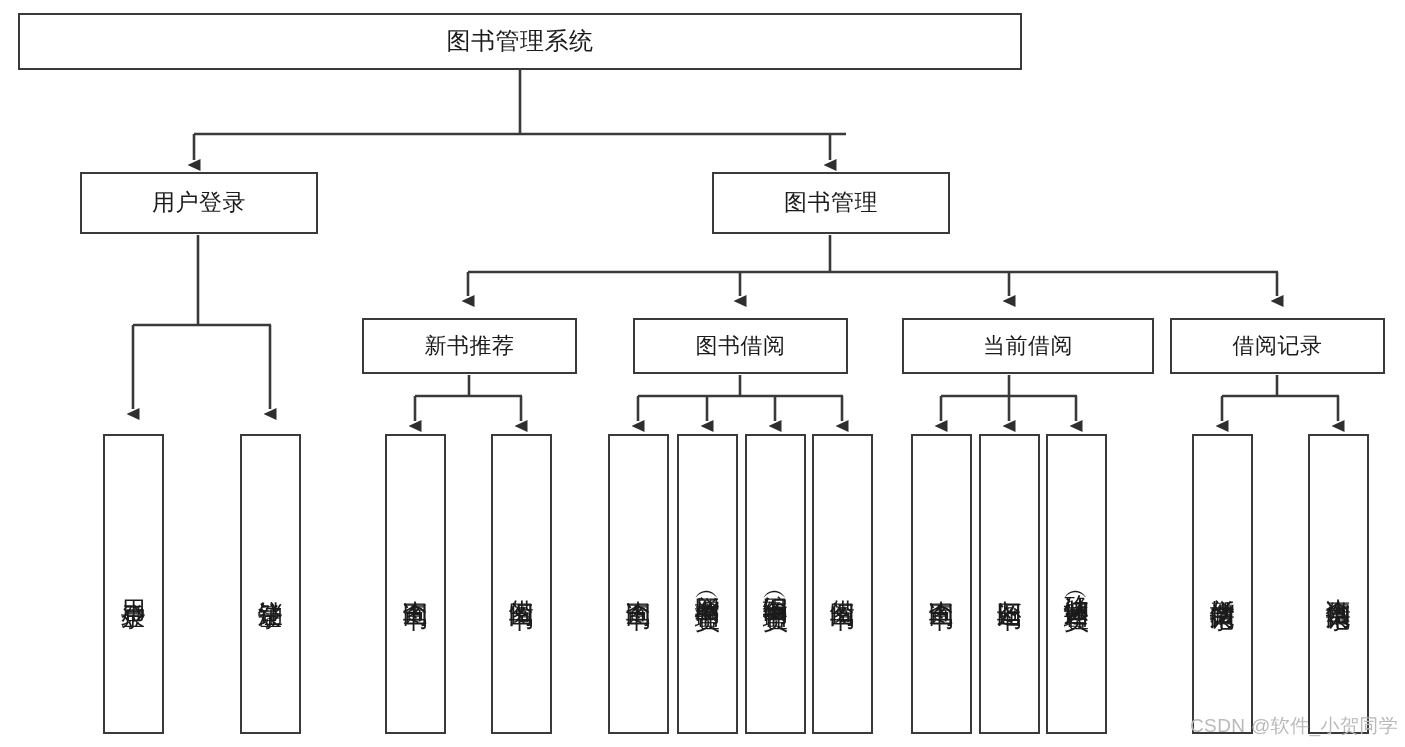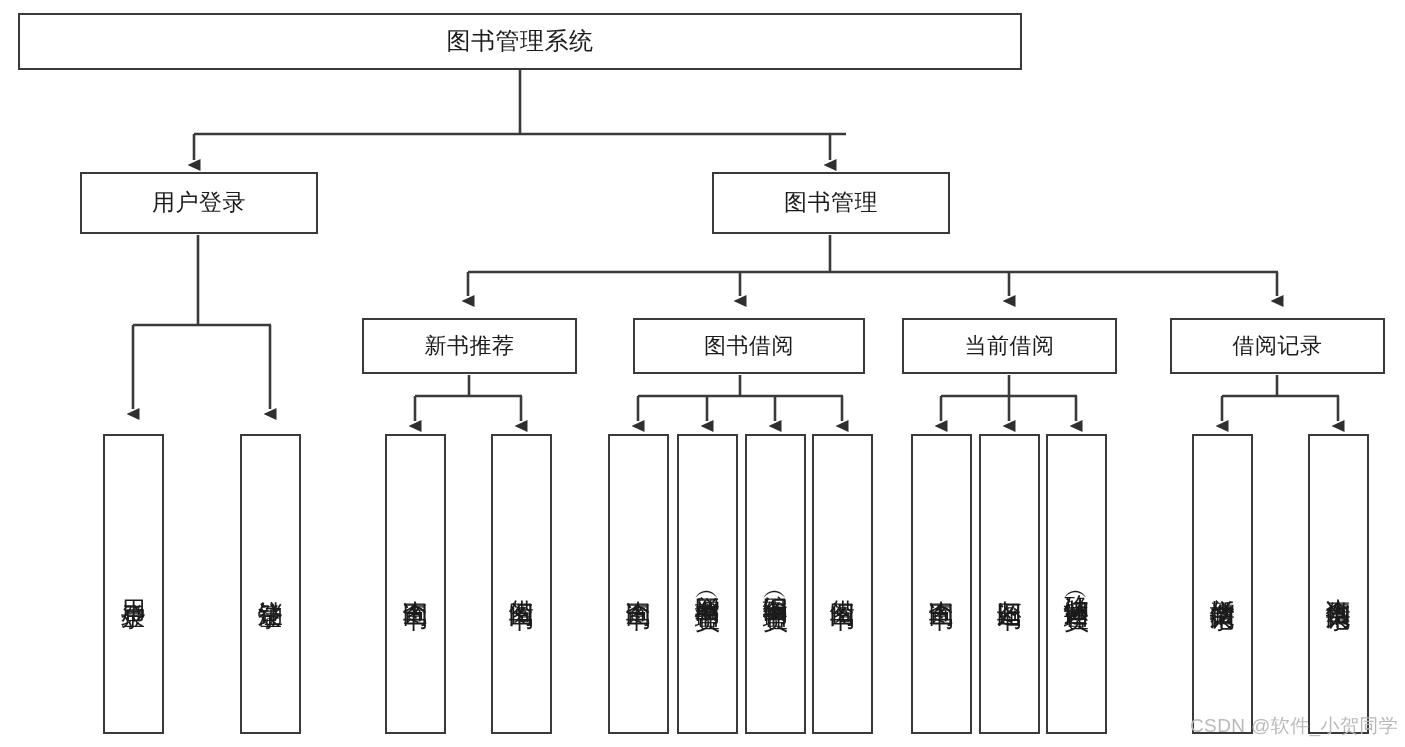--- a/index.html
+++ b/index.html
@@ -130,24 +130,24 @@
   <div class="node node-l1" style="left:80px; top:172px; width:238px; height:62px;">
     <span class="lbl">用户登录</span>
   </div>
   <div class="node node-l2" style="left:362px; top:318px; width:215px; height:56px;">
     <span class="lbl">新书推荐</span>
   </div>
 
   <div class="node node-l1" style="left:712px; top:172px; width:238px; height:62px;">
     <span class="lbl">图书管理</span>
   </div>
-  <div class="node node-l2" style="left:633px; top:318px; width:232px; height:56px;">
+  <div class="node node-l2" style="left:633px; top:318px; width:215px; height:56px;">
     <span class="lbl">图书借阅</span>
   </div>
-  <div class="node node-l2" style="left:902px; top:318px; width:215px; height:56px;">
+  <div class="node node-l2" style="left:902px; top:318px; width:252px; height:56px;">
     <span class="lbl">当前借阅</span>
   </div>
   <div class="node node-l2" style="left:1170px; top:318px; width:215px; height:56px;">
     <span class="lbl">借阅记录</span>
   </div>
 
   <div class="node node-leaf" style="left:103px; top:434px; width:61px; height:300px;">
     <span class="lbl">用户登录</span>
   </div>
   <div class="node node-leaf" style="left:240px; top:434px; width:61px; height:300px;">

